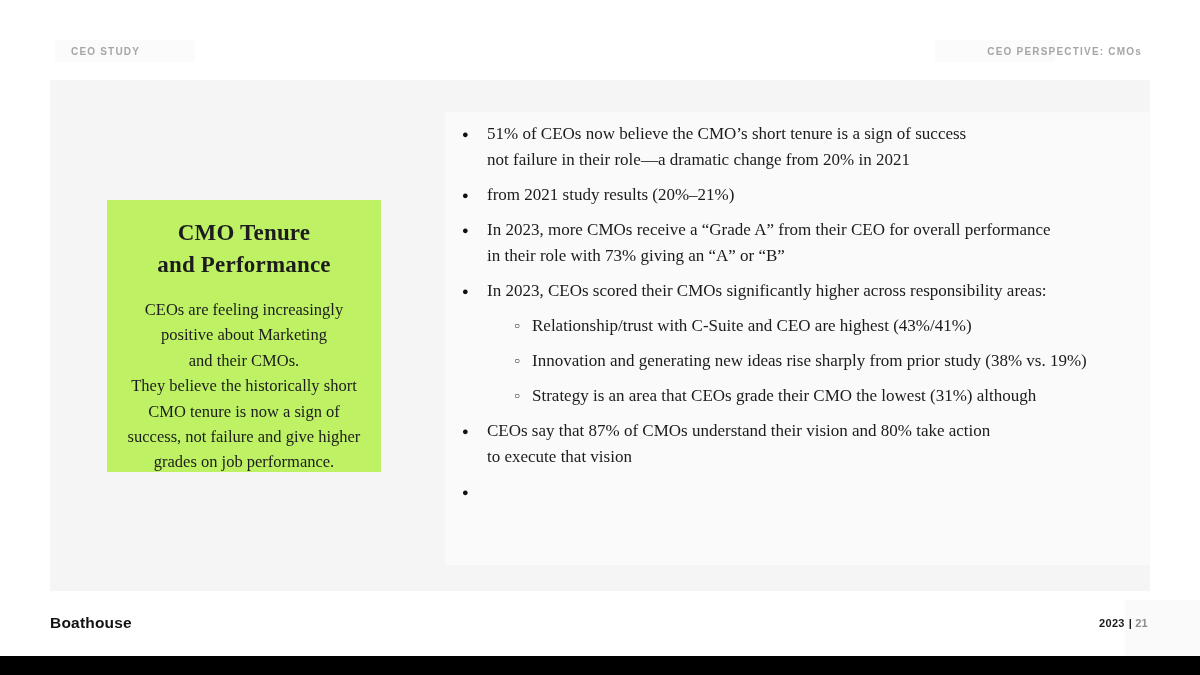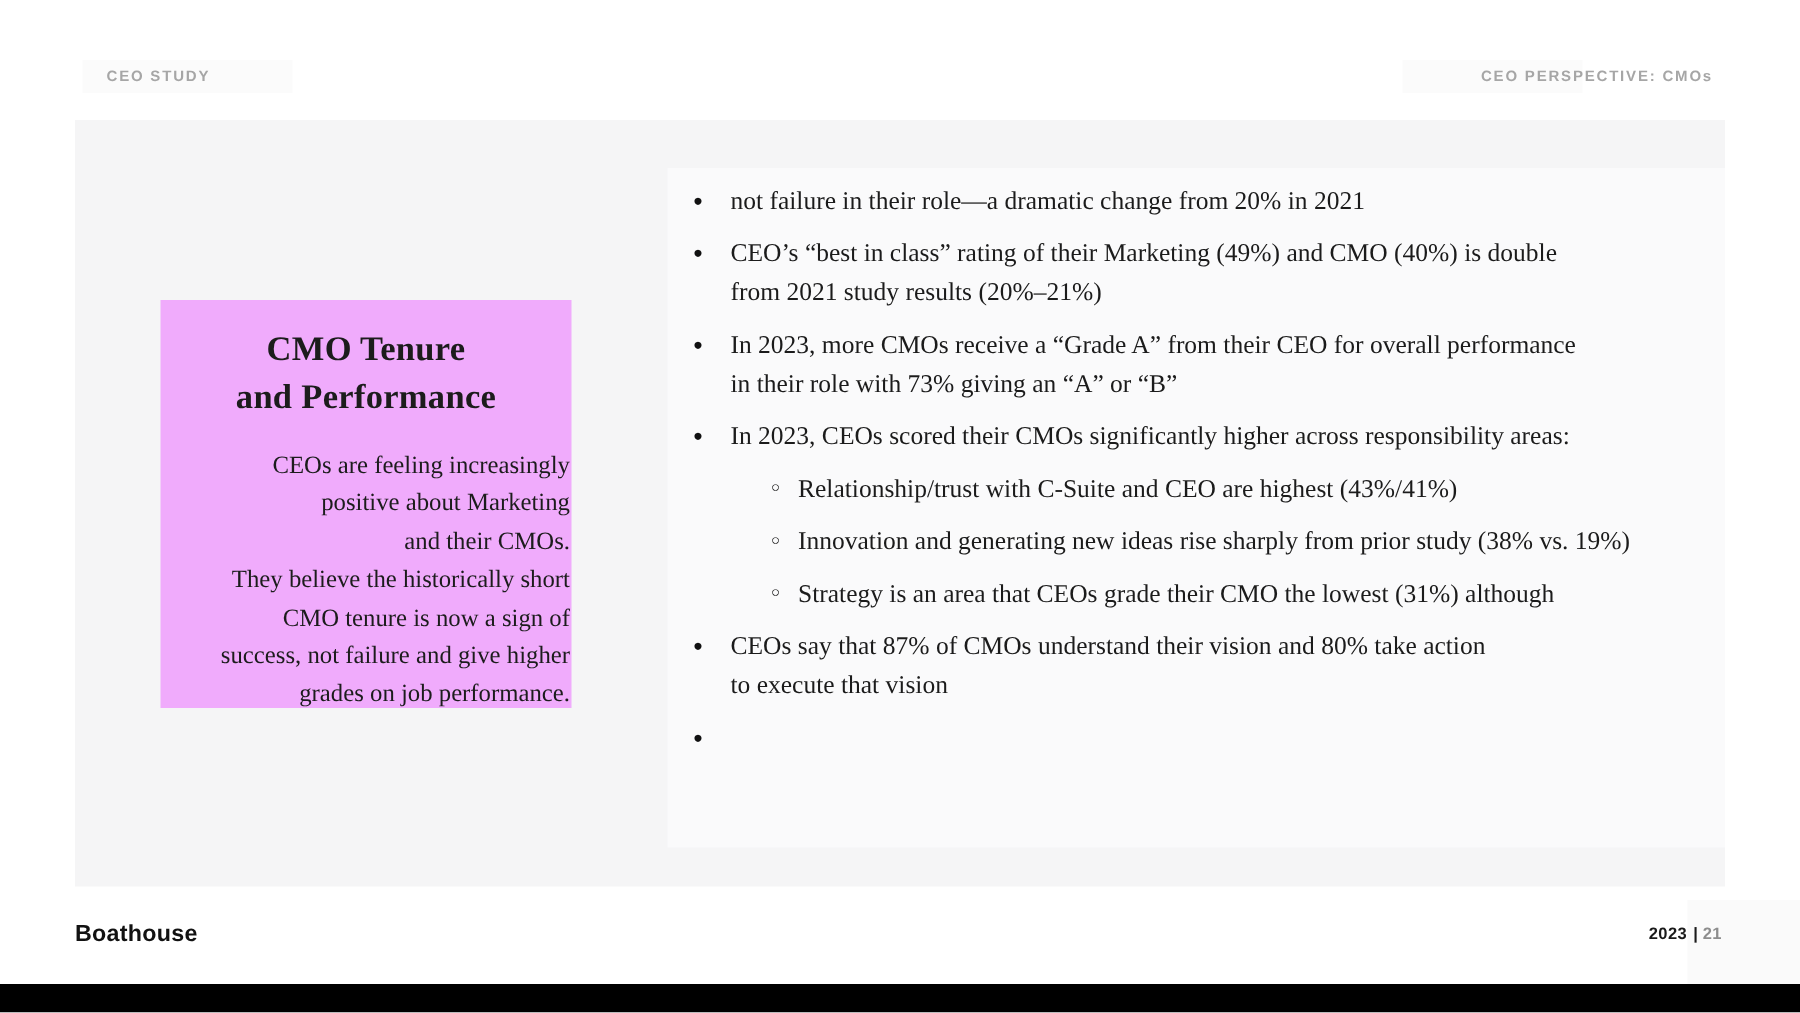--- a/index.html
+++ b/index.html
@@ -25,29 +25,29 @@
 
   
   .panel {
     position:absolute; left:50px; top:80px; width:1100px; height:511px;
     background:#f5f5f6;
   }
 
   
   .left-box {
     position:absolute; left:57px; top:120px; width:274px; height:272px;
-    background:#f0abfc; text-align:center; box-sizing:border-box; padding:0 1px;
+    background:#bef264; text-align:center; box-sizing:border-box; padding:0 1px;
     font-family:"Liberation Serif", serif; color:#1c1c1c;
   }
   .slide-title {
     margin-top:17px; font-size:23px; line-height:32px; font-weight:600;
     letter-spacing:0.2px;
   }
   .slide-title .line { white-space:nowrap; }
-  .summary { margin-top:16px; font-size:16.5px; line-height:25.4px;text-align:right; }
+  .summary { margin-top:16px; font-size:16.5px; line-height:25.4px; }
   .summary .line { white-space:nowrap; }
 
   
   .right-box {
     position:absolute; left:395px; top:32px; width:705px; height:453px;
     background:#fafafb;
   }
   ul.bullets {
     list-style:none; margin:0; padding:9px 14px 0 0;
     font-family:"Liberation Serif", serif; font-size:17px; line-height:26px;
@@ -106,28 +106,28 @@
       <div class="line">grades on job performance.</div>
     </div>
   </div>
 
   <div class="right-box">
     <ul class="bullets">
 
       <li class="l1">
         <span class="marker">●</span>
         <div class="bullet-text">
+          <div class="line">51% of CEOs now believe the CMO’s short tenure is a sign of success</div>
           <div class="line">not failure in their role—a dramatic change from 20% in 2021</div>
         </div>
       </li>
 
       <li class="l1">
         <span class="marker">●</span>
         <div class="bullet-text">
-          <div class="line">CEO’s “best in class” rating of their Marketing (49%) and CMO (40%) is double</div>
           <div class="line">from 2021 study results (20%–21%)</div>
         </div>
       </li>
 
       <li class="l1">
         <span class="marker">●</span>
         <div class="bullet-text">
           <div class="line">In 2023, more CMOs receive a “Grade A” from their CEO for overall performance</div>
           <div class="line">in their role with 73% giving an “A” or “B”</div>
         </div>

